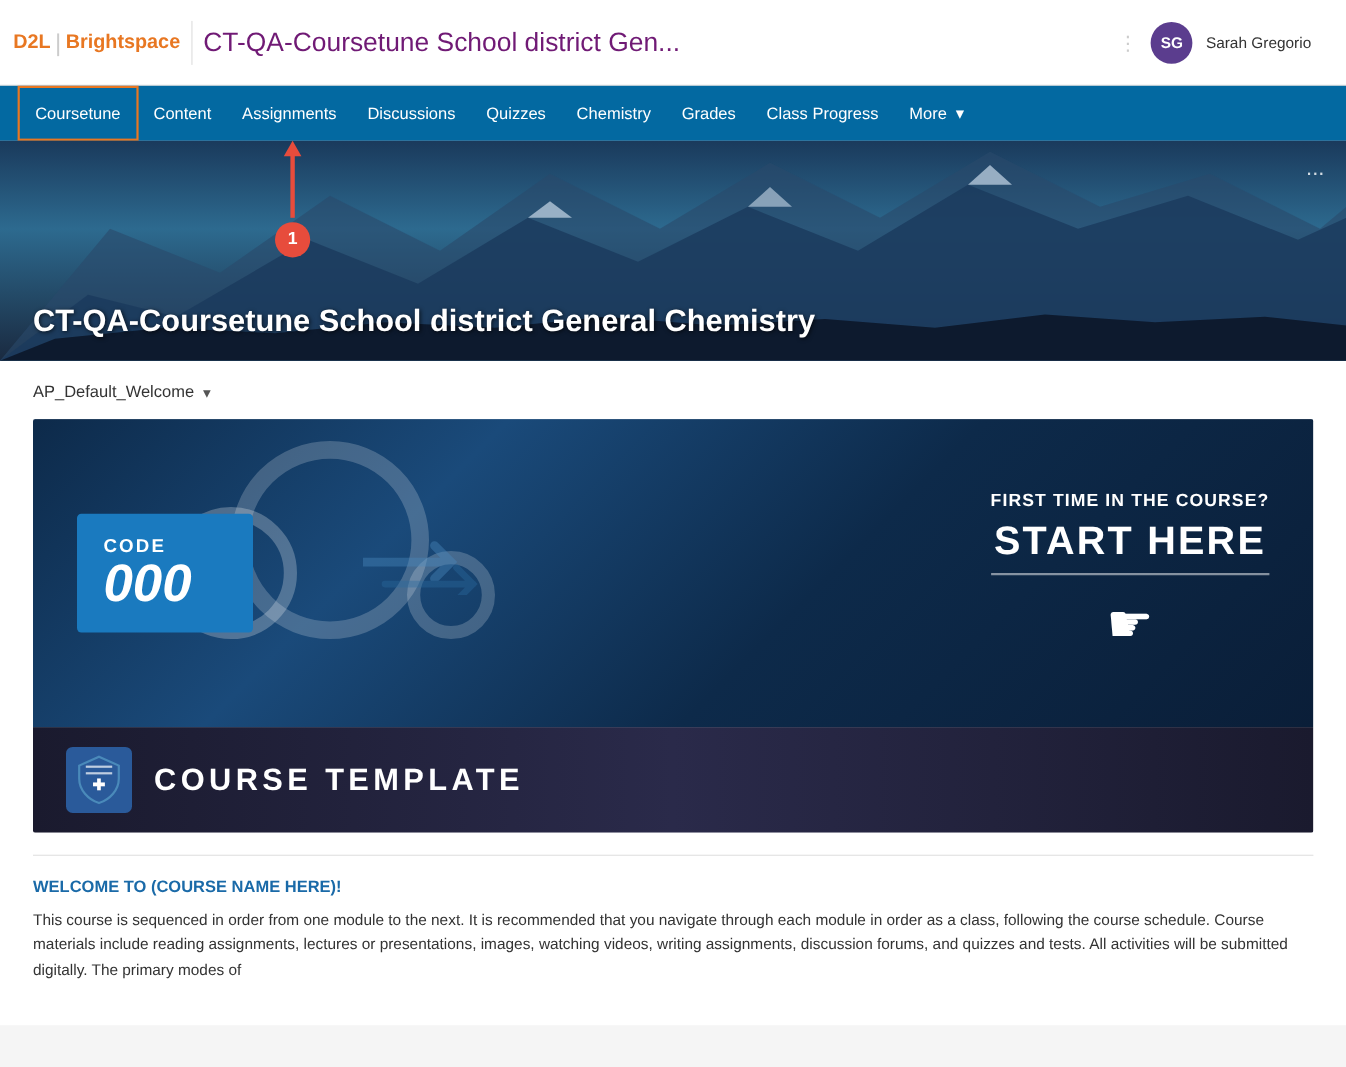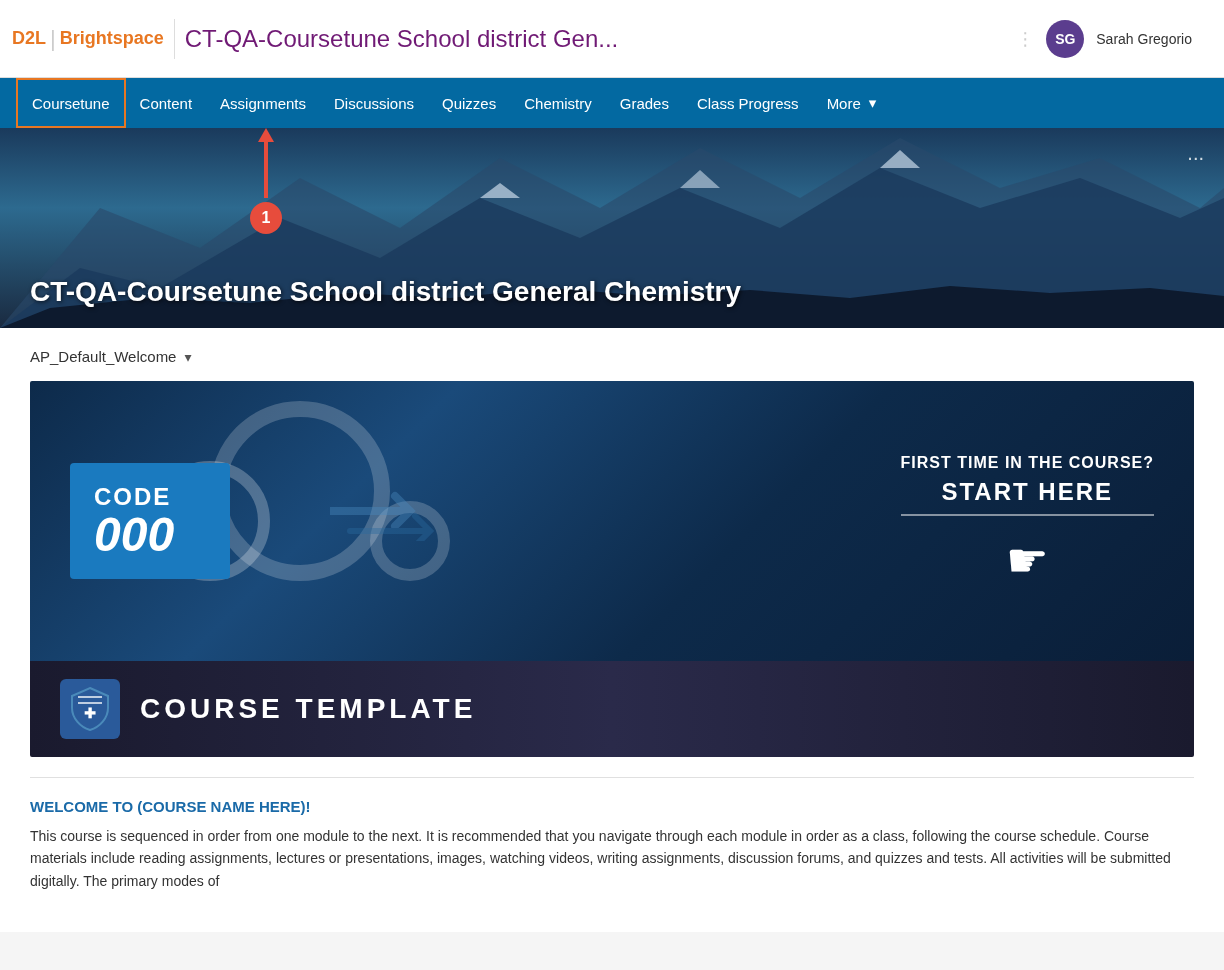--- a/index.html
+++ b/index.html
@@ -250,21 +250,21 @@
 
     .code-box {
       background: #1a7abf;
       padding: 20px 24px;
       border-radius: 4px;
       z-index: 2;
       min-width: 160px;
     }
     .code-label {
       color: #fff;
-      font-size: 24px;
+      font-size: 17px;
       font-weight: bold;
       letter-spacing: 2px;
       text-transform: uppercase;
     }
     .code-number {
       color: #fff;
       font-size: 48px;
       font-weight: bold;
       line-height: 1;
       font-style: italic;
@@ -278,21 +278,21 @@
     .first-time-text {
       color: #fff;
       font-size: 16px;
       font-weight: bold;
       letter-spacing: 1px;
       text-transform: uppercase;
       margin-bottom: 6px;
     }
     .start-here-text {
       color: #fff;
-      font-size: 24px;
+      font-size: 36px;
       font-weight: bold;
       letter-spacing: 2px;
       text-transform: uppercase;
       border-bottom: 2px solid rgba(255,255,255,0.5);
       padding-bottom: 8px;
       margin-bottom: 16px;
     }
     .hand-pointer {
       font-size: 48px;
       color: #fff;

